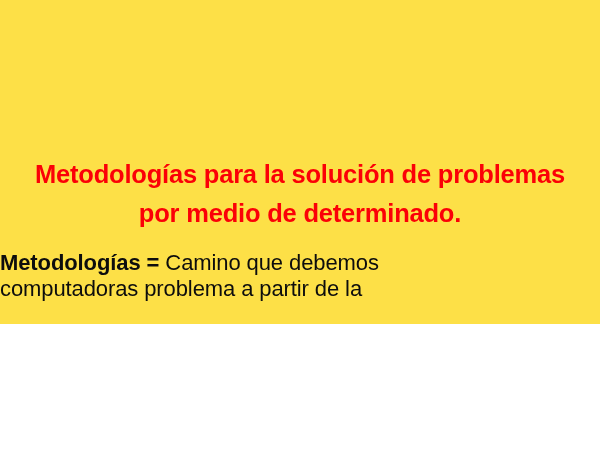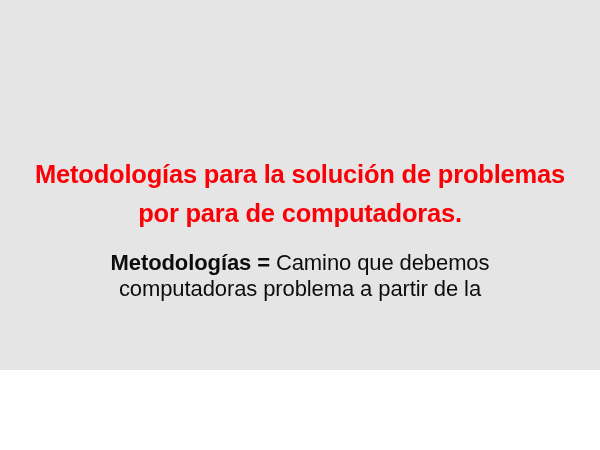--- a/index.html
+++ b/index.html
@@ -9,22 +9,22 @@
   body {
     width: 600px;
     height: 450px;
     background: #ffffff;
     font-family: "Liberation Sans", sans-serif;
     overflow: hidden;
   }
   .slide {
     position: relative;
     width: 600px;
-    height: 370px;
-    background: #e5e5e5;
+    height: 324px;
+    background: #fde047;
     box-sizing: border-box;
   }
 
   
   .title-block {
     position: absolute;
     left: 0;
     top: 155px;
     width: 600px;
     text-align: center;
@@ -38,21 +38,20 @@
     letter-spacing: -0.2px;
     white-space: nowrap;
   }
 
   
   .body-block {
     position: absolute;
     left: 0;
     top: 250px;
     width: 600px;
-    text-align: center;
   }
   .body-line {
     display: block;
     color: #0d0d0d;
     font-weight: normal;
     font-size: 22px;
     line-height: 26px;
     letter-spacing: -0.1px;
     white-space: nowrap;
   }
@@ -61,21 +60,21 @@
     color: #0d0d0d;
   }
 </style>
 </head>
 <body>
 
 <div class="slide">
 
   <div class="title-block">
     <span class="title-line">Metodologías para la solución de problemas</span>
-    <span class="title-line">por para de computadoras.</span>
+    <span class="title-line">por medio de determinado.</span>
   </div>
 
   <div class="body-block">
     <span class="body-line"><span class="term">Metodologías =</span><span> Camino que debemos</span></span>
     <span class="body-line">computadoras problema a partir de la</span>
   </div>
 
 </div>
 
 </body></html>

